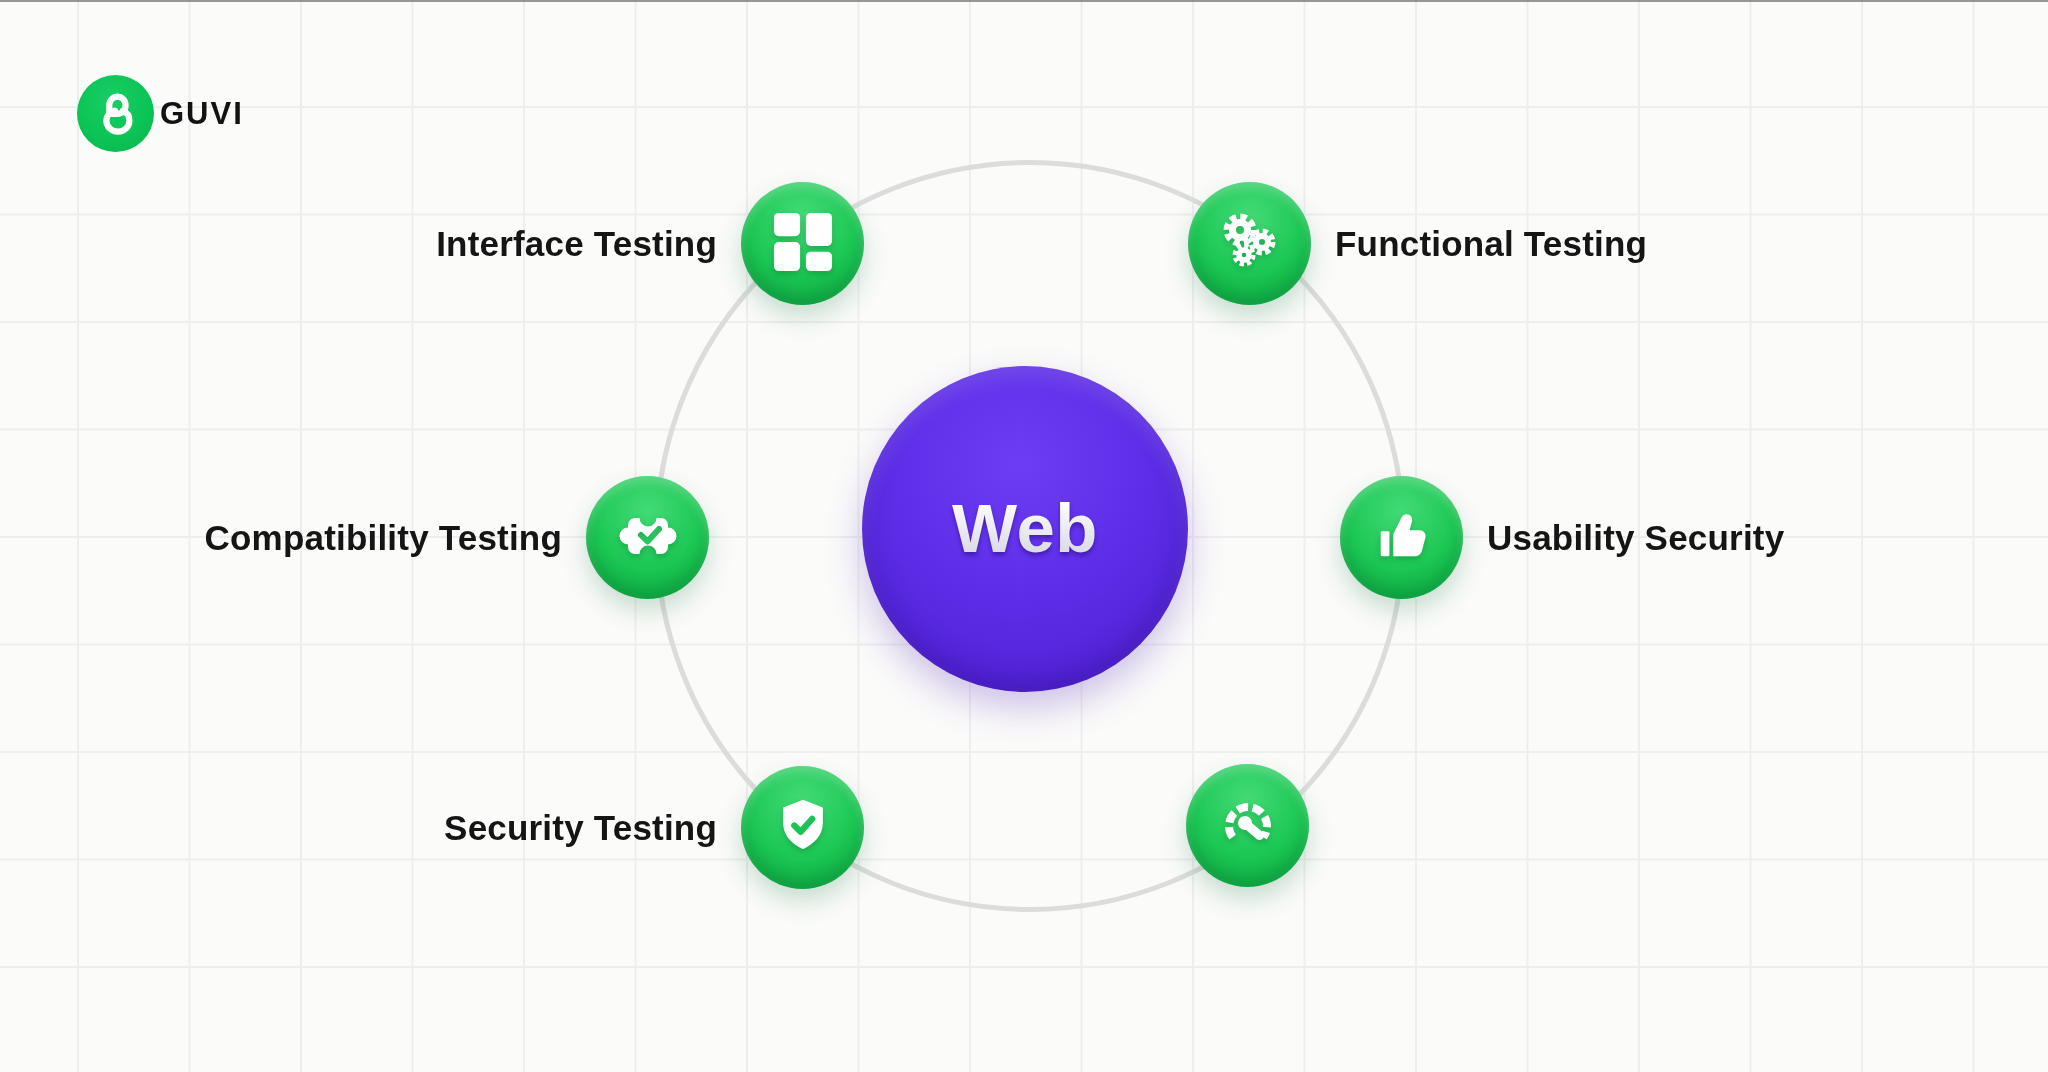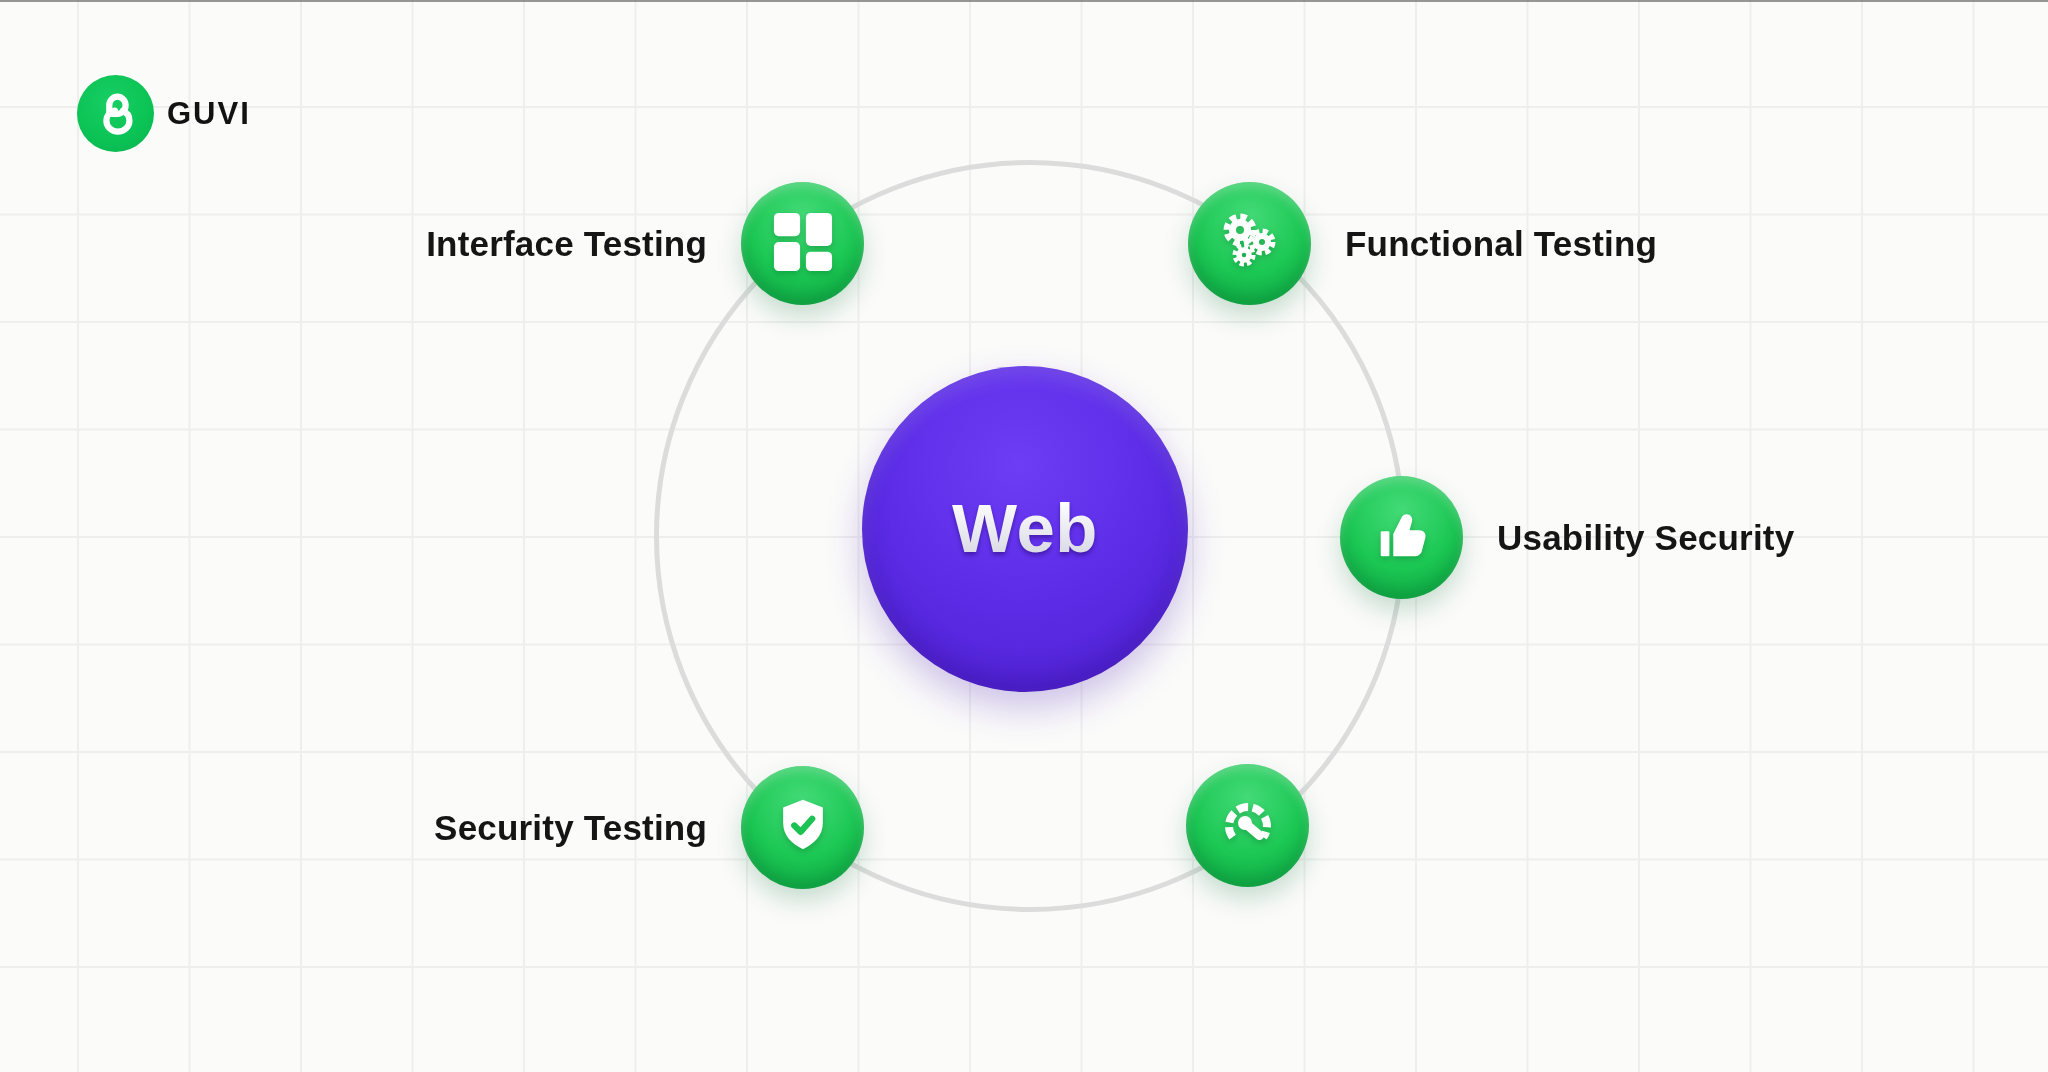--- a/index.html
+++ b/index.html
@@ -11,21 +11,21 @@
       linear-gradient(to right,#eeeeee 2px,transparent 2px),
       linear-gradient(to bottom,#eeeeee 2px,transparent 2px);
     background-size:111.5px 107.5px;
     background-position:77px 106px;
   }
   .stage::before{
     content:'';position:absolute;top:0;left:0;right:0;height:2px;
     background:rgba(70,70,70,.55);z-index:50;
   }
   
-  .brand{position:absolute;left:77px;top:75px;display:flex;align-items:center;gap:13px;z-index:10;}
+  .brand{position:absolute;left:77px;top:75px;display:flex;align-items:center;gap:6px;z-index:10;}
   .brand-badge{
     width:77px;height:77px;border-radius:50%;
     background:radial-gradient(circle at 45% 35%, #17cf63 0%, #0bc255 60%, #09b34d 100%);
     display:flex;align-items:center;justify-content:center;
   }
   .brand-text{font-size:31px;font-weight:800;letter-spacing:2px;color:#121212;}
   
   .orbit{
     position:absolute;left:654px;top:160px;width:742px;height:742px;
     border:5px solid #dcdcdc;border-radius:50%;z-index:1;
@@ -39,21 +39,21 @@
                inset 0 10px 18px rgba(255,255,255,.14);
     display:flex;align-items:center;justify-content:center;text-align:center;z-index:3;
   }
   .center-title{
     font-size:69px;font-weight:700;line-height:1.32;letter-spacing:.5px;
     background:linear-gradient(180deg,#ffffff 18%,#d3d3e0 88%);
     -webkit-background-clip:text;background-clip:text;color:transparent;
     filter:drop-shadow(0 3px 2px rgba(30,0,100,.45));
   }
   
-  .node{position:absolute;display:flex;align-items:center;gap:34px;z-index:5;}
+  .node{position:absolute;display:flex;align-items:center;gap:24px;z-index:5;}
   .node-label{font-size:35px;font-weight:600;color:#151515;letter-spacing:.2px;white-space:nowrap;}
   .icon-circle{
     width:123px;height:123px;border-radius:50%;flex:0 0 auto;
     background:radial-gradient(circle at 50% 28%, #43da77 0%, #1cc854 52%, #12b348 80%, #0ca23f 100%);
     box-shadow:0 12px 24px rgba(17,120,60,.22),
                inset 0 6px 10px rgba(255,255,255,.25),
                inset 0 -9px 16px rgba(5,105,45,.30);
     display:flex;align-items:center;justify-content:center;
   }
   .icon-circle svg{filter:drop-shadow(0 3px 3px rgba(0,80,30,.28));}
@@ -113,20 +113,40 @@
           <circle cx="44" cy="32" r="6" stroke-width="6"></circle>
           <circle cx="44" cy="32" r="10.5" stroke-width="6" stroke-dasharray="5.0 3.3"></circle>
           <circle cx="26" cy="45" r="5" stroke-width="5.5"></circle>
           <circle cx="26" cy="45" r="8.8" stroke-width="5.5" stroke-dasharray="4.1 2.8"></circle>
         </svg>
       </span>
     </div>
     <span class="node-label">Functional Testing</span>
   </div>
 
+  <div class="node node-compatibility">
+    <span class="node-label">Compatibility Testing</span>
+    <div class="icon-circle">
+      <span>
+        <svg width="64" height="64" viewBox="0 0 64 64">
+          <defs>
+            <mask id="pzmask">
+              <rect x="12" y="14" width="40" height="36" rx="7" fill="#fff"></rect>
+              <circle cx="12" cy="32" r="8.5" fill="#fff"></circle>
+              <circle cx="52" cy="32" r="8.5" fill="#fff"></circle>
+              <circle cx="32" cy="14" r="8.5" fill="#000"></circle>
+              <circle cx="32" cy="50" r="8.5" fill="#000"></circle>
+              <path d="M25 31 l6.5 6.5 L43 25" stroke="#000" stroke-width="6" fill="none" stroke-linecap="round" stroke-linejoin="round"></path>
+            </mask>
+          </defs>
+          <rect width="64" height="64" fill="#ffffff" mask="url(#pzmask)"></rect>
+        </svg>
+      </span>
+    </div>
+  </div>
 
   <div class="node node-usability">
     <div class="icon-circle">
       <span>
         <svg width="62" height="62" viewBox="0 0 64 64" fill="#ffffff">
           <rect x="10" y="27" width="9" height="26" rx="1.5"></rect>
           <path d="M23 53 V30 l8.5 -17 c1 -2 2.8 -3.5 5.2 -3.5 c4 0 6.6 3.6 5.6 7.6 L39.8 26 H50 c4.2 0 7.2 3.6 6.1 7.7 l-3.6 13.8 c-0.9 3.3 -3.9 5.5 -7.3 5.5 H23 z"></path>
         </svg>
       </span>
     </div>

